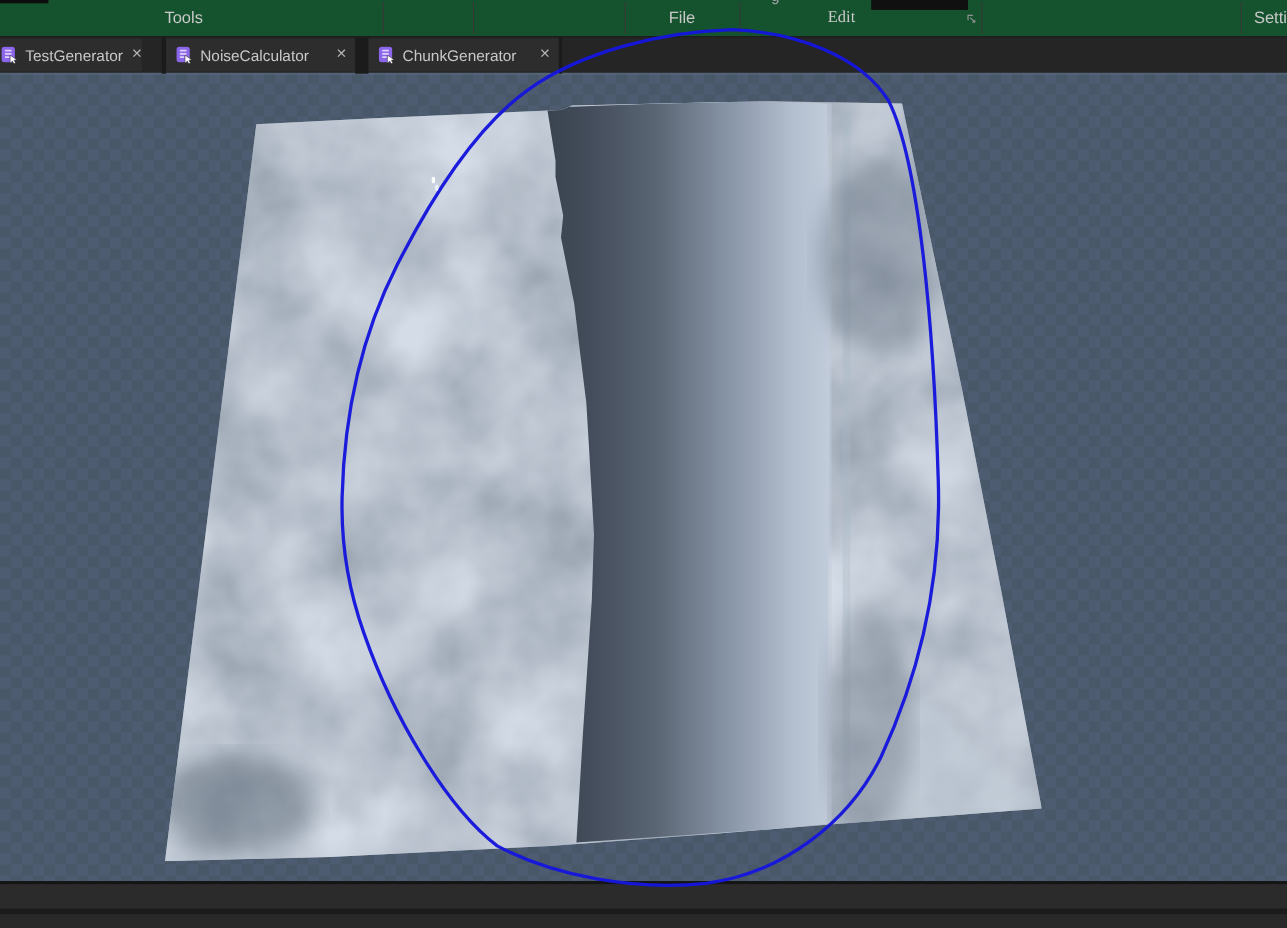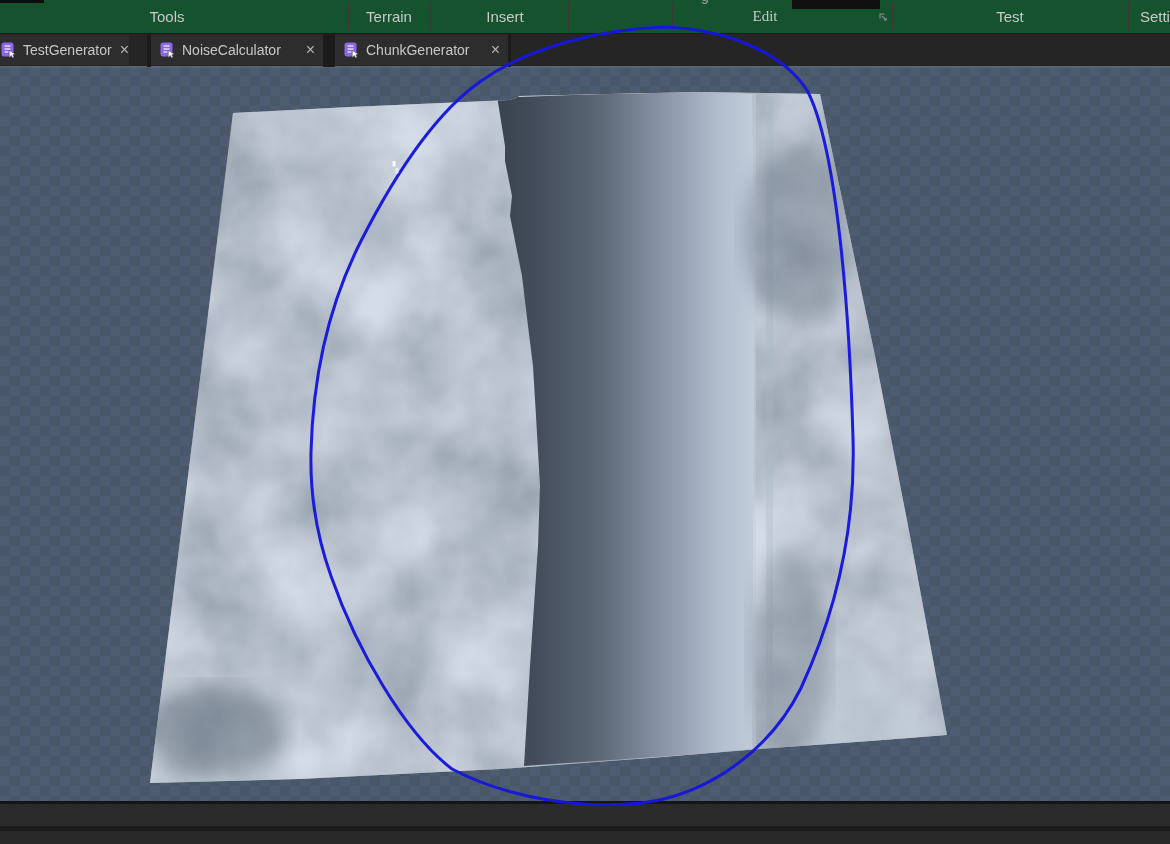--- a/index.html
+++ b/index.html
@@ -65,24 +65,22 @@
   .overlay{
     position:absolute;left:0;top:0;width:1170px;height:844px;z-index:50;
     pointer-events:none;
   }
 </style>
 </head>
 <body>
 
 <div class="menubar">
   <div class="menu-item" style="left:107px;width:120px;">Tools</div>
-  <div class="menu-item" style="left:329px;width:120px;">Terrain</div>
-  <div class="menu-item" style="left:445px;width:120px;">Insert</div>
+  <div class="menu-item" style="left:560px;width:120px;">File</div>
   <div class="menu-item" style="left:705px;width:120px;font-family:Liberation Serif, serif;">Edit</div>
-  <div class="menu-item" style="left:950px;width:120px;">Test</div>
   <div class="menu-item" style="left:1105px;width:124px;">Settings</div>
 
   <div class="menu-sep" style="left:348px;"></div>
   <div class="menu-sep" style="left:430px;"></div>
   <div class="menu-sep" style="left:568px;"></div>
   <div class="menu-sep" style="left:672px;"></div>
   <div class="menu-sep" style="left:892px;"></div>
   <div class="menu-sep" style="left:1128px;"></div>
 
   <div class="remnant" style="left:0;top:0;width:44px;height:3px;"></div>

